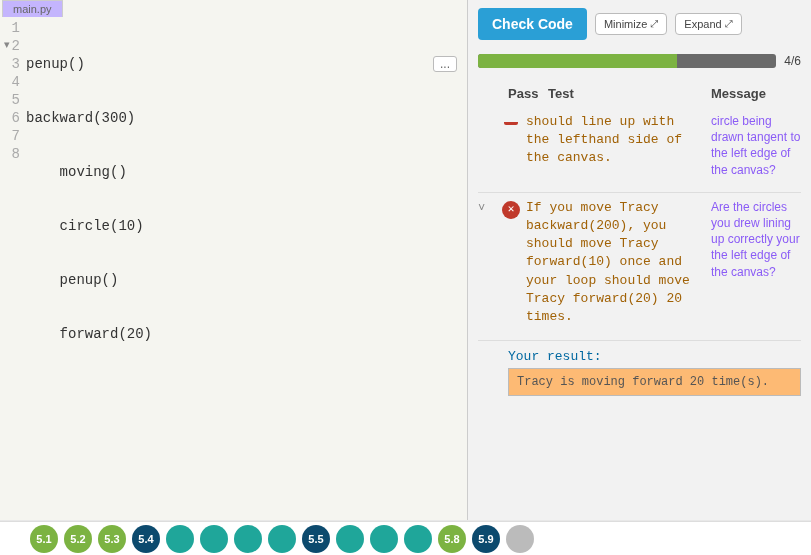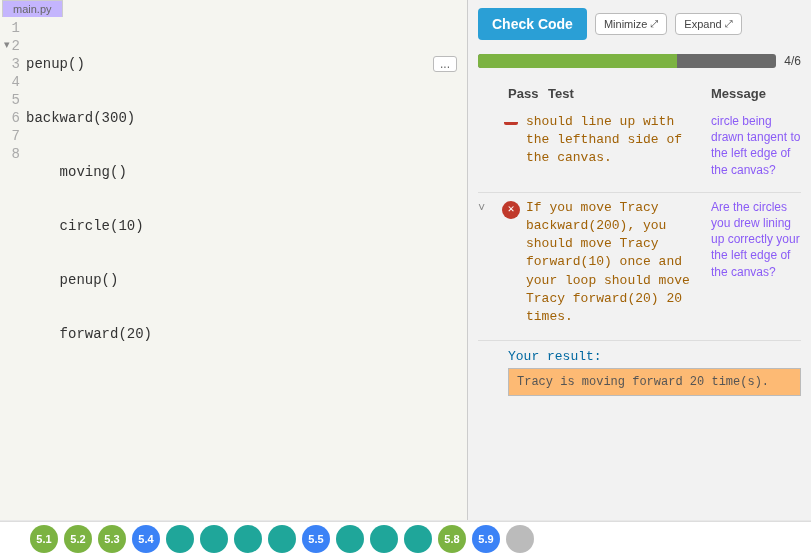--- a/index.html
+++ b/index.html
@@ -207,21 +207,21 @@
     border-radius: 50%;
     display: inline-flex;
     align-items: center; justify-content: center;
     color: #fff;
     font-size: 11px;
     font-weight: bold;
     flex-shrink: 0;
   }
   .dot.green  { background: #7cb342; }
   .dot.teal   { background: #1fa69a; }
-  .dot.yellow { background: #3b82f6; color:#fff;}
+  .dot.yellow { background: #0c4a6e; color:#fff;}
   .dot.gray   { background: #bbb; }
 </style>
 </head>
 <body>
 
 <div class="main">
 
   <div class="editor-pane">
     <span class="tab">main.py</span>
     <span class="fold-marker">▾</span>

